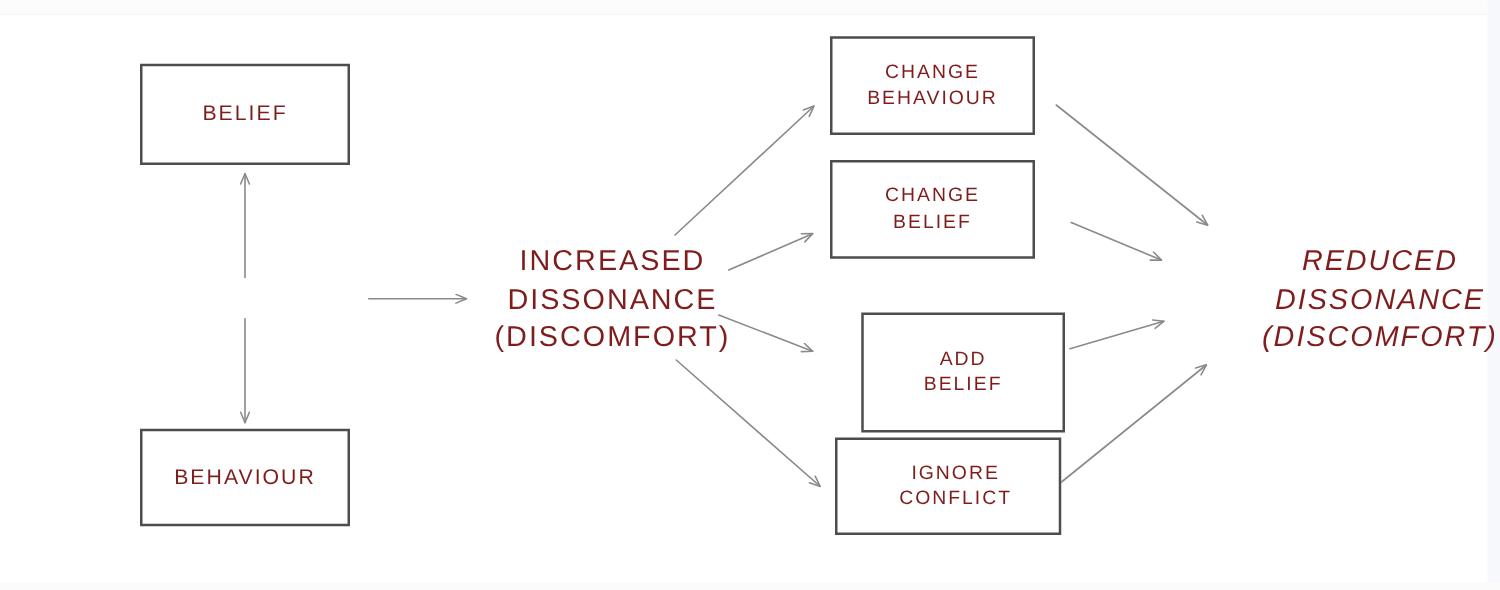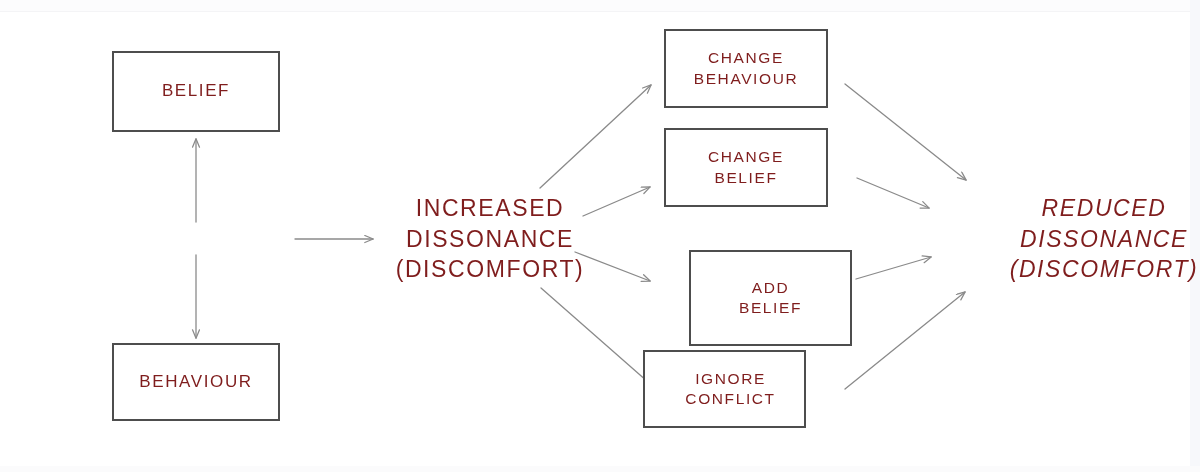--- a/index.html
+++ b/index.html
@@ -140,21 +140,21 @@
   <div class="node-box small" style="left:664px; top:128px; width:164px; height:79px;">
     <span class="label">CHANGE
 BELIEF</span>
   </div>
 
   <div class="node-box small" style="left:665px; top:250px; width:163px; height:96px;margin-left:24px;">
     <span class="label">ADD
 BELIEF</span>
   </div>
 
-  <div class="node-box small" style="left:643px; top:350px; width:163px; height:78px;padding-left:12px;">
+  <div class="node-box small" style="left:668px; top:350px; width:181px; height:78px;padding-left:12px;">
     <span class="label">IGNORE
 CONFLICT</span>
   </div>
 
   <div class="plain-node" style="left:992px; top:196px; width:224px; height:86px;font-style:italic;">
     <span class="label">REDUCED
 DISSONANCE
 (DISCOMFORT)</span>
   </div>
 

